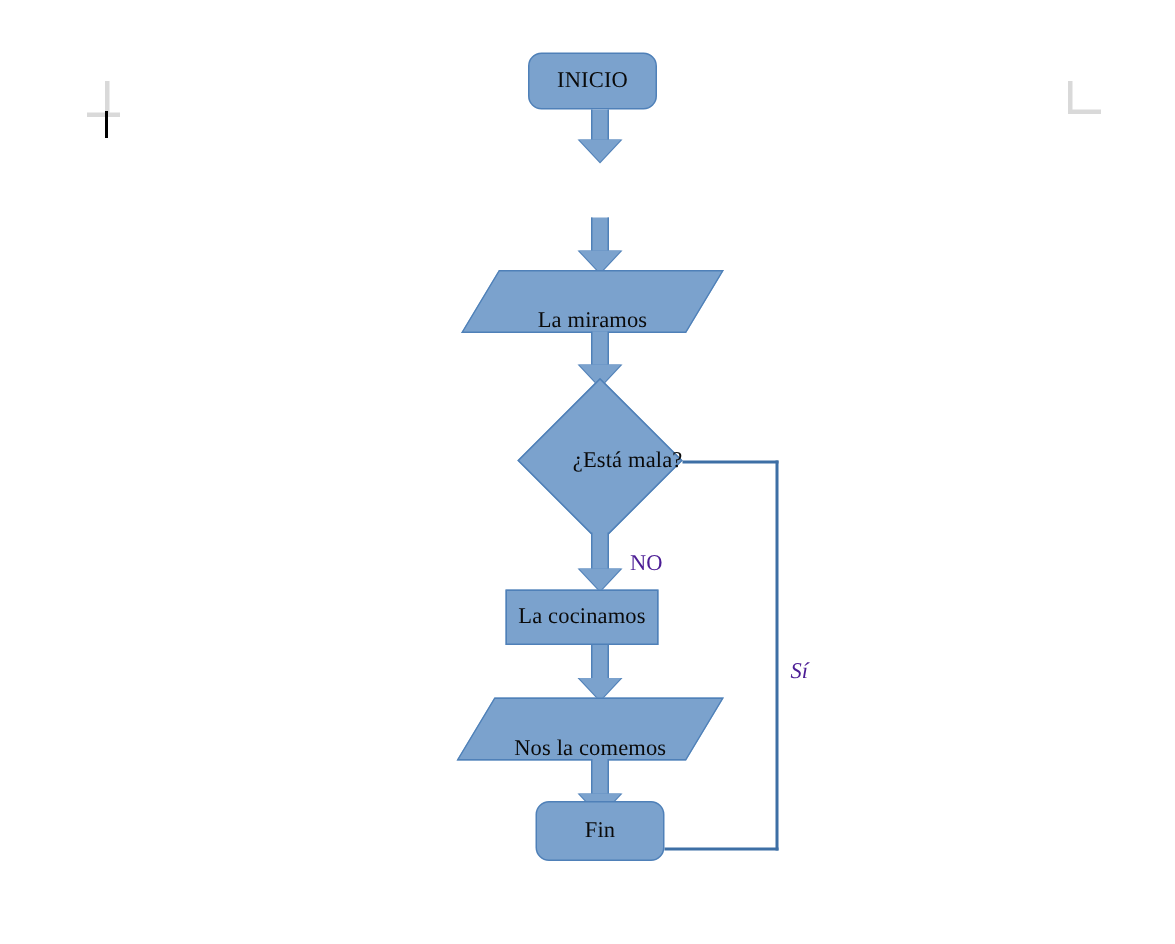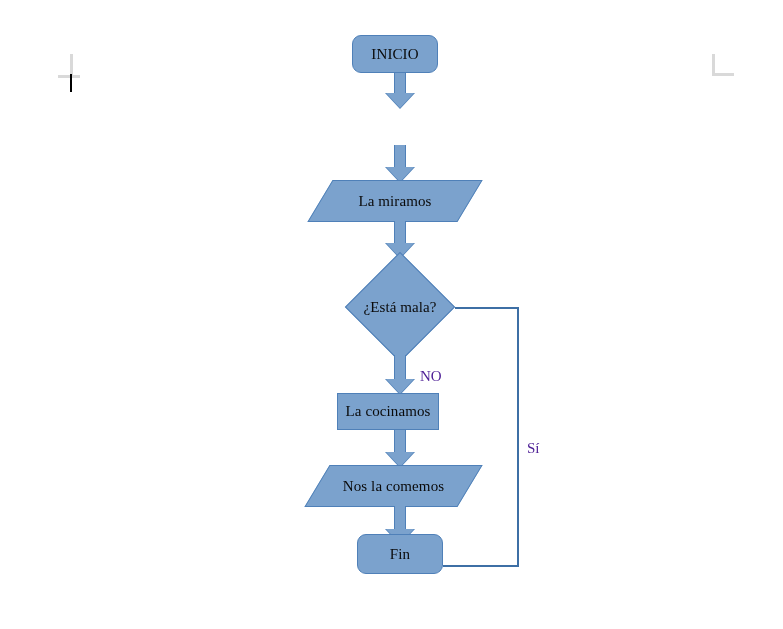--- a/index.html
+++ b/index.html
@@ -50,40 +50,42 @@
     text-align: right;
   }
   .node.process {
     border-radius: 0;
   }
 
   
   .node.io {
     background: transparent;
     border: none;
+    align-items: flex-end;
   }
   .node.io .para-shape {
     position: absolute;
     left: 0; top: 0;
     width: 100%;
     height: 100%;
     background: #7ba2cd;
     border: 1px solid #4f80b8;
     box-sizing: border-box;
     transform: skewX(-31deg);
   }
   .node.io .label {
     position: relative;
     z-index: 2;
   }
 
   
   .node.decision {
     background: transparent;
     border: none;
+    justify-content: flex-end;
   }
   .node.decision .diamond-shape {
     position: absolute;
     left: 50%;
     top: 50%;
     width: 78px;
     height: 78px;
     margin-left: -39px;
     margin-top: -39px;
     background: #7ba2cd;
@@ -224,15 +226,15 @@
   </div>
 
   <div class="node terminator" style="left:357px; top:534px; width:86px; height:40px;">
     <span class="label">Fin</span>
   </div>
 
   <div class="conn-line" style="left:455px; top:307px; width:64px; height:2px;"></div>
   <div class="conn-line" style="left:517px; top:307px; width:2px; height:260px;"></div>
   <div class="conn-line" style="left:443px; top:565px; width:76px; height:2px;"></div>
 
-  <div class="edge-label" style="left:527px; top:441px;">Sí</div>
+  <div class="edge-label" style="left:527px; top:441px;font-style:italic;">Sí</div>
 
 </div>
 
 </body></html>

